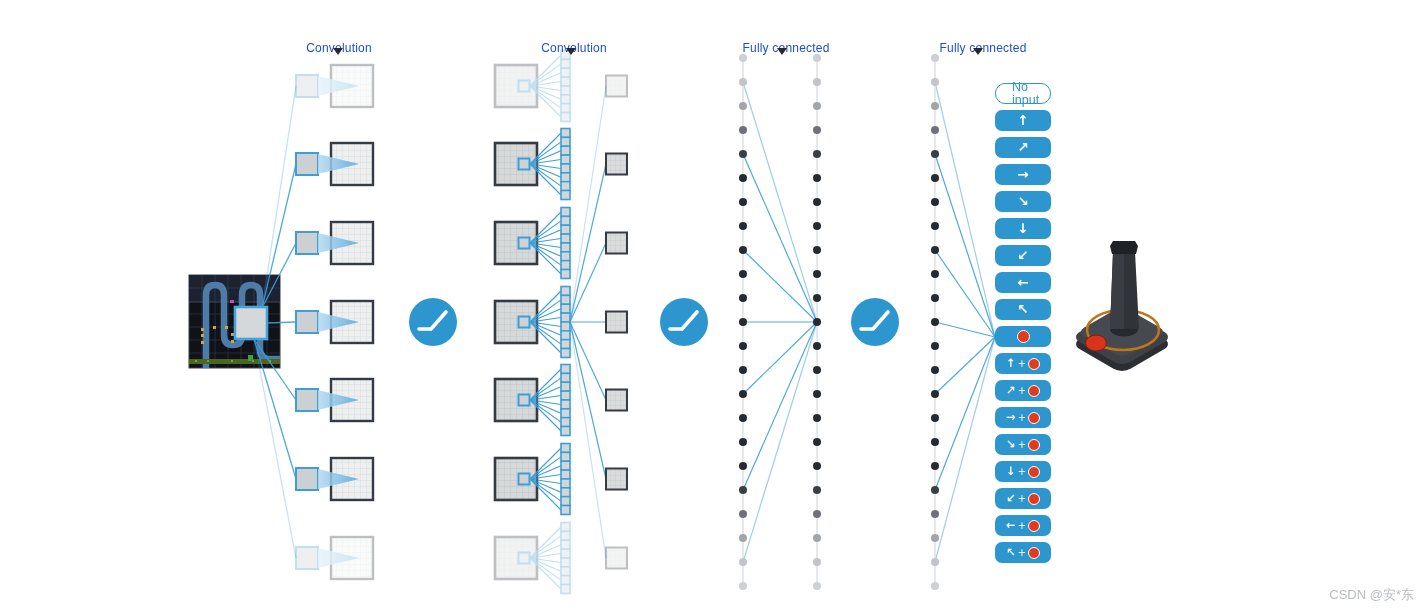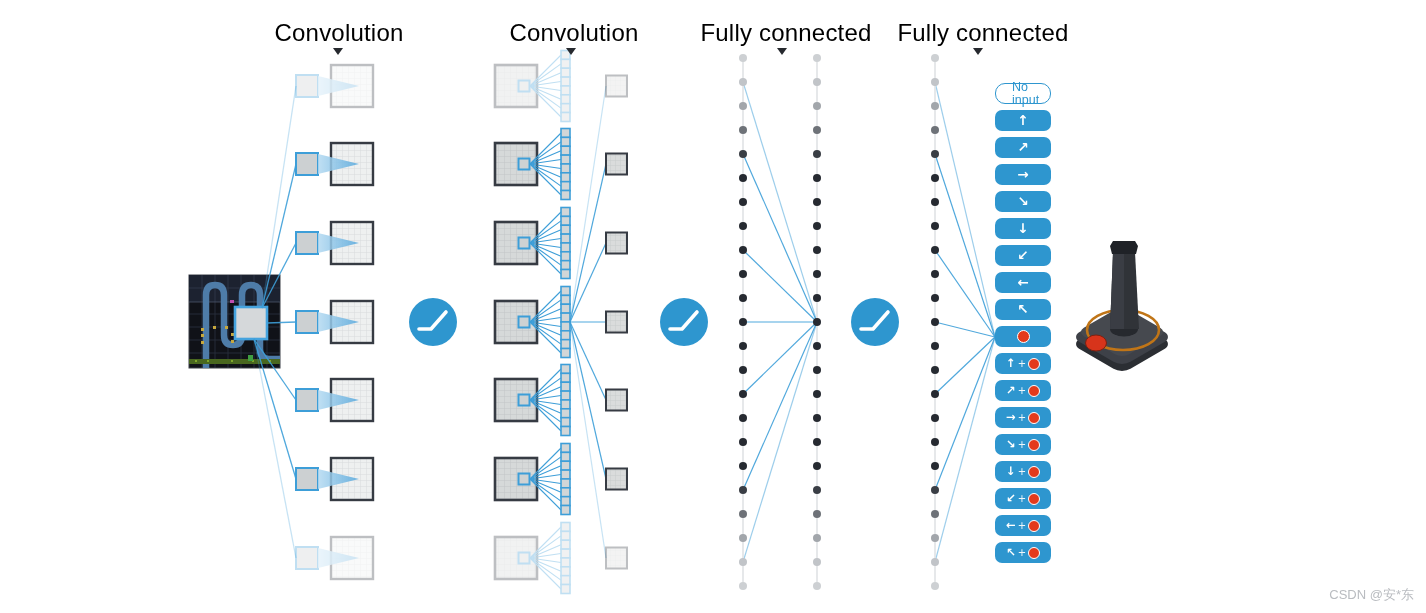--- a/index.html
+++ b/index.html
@@ -1,20 +1,20 @@
 <!DOCTYPE html>
 <html><head>
 <meta charset="utf-8">
 <style>
   html,body{margin:0;padding:0;background:#fff;}
   .stage{position:relative;width:1426px;height:613px;background:#ffffff;overflow:hidden;
          font-family:"Liberation Sans",sans-serif;}
   #diagram{position:absolute;left:0;top:0;}
-  .layer-label{position:absolute;top:19px;transform:translateX(-50%);font-size:24px;
-               color:#000000;white-space:nowrap;letter-spacing:0.2px;}
+  .layer-label{position:absolute;top:41px;transform:translateX(-50%);font-size:12px;
+               color:#1d4ed8;white-space:nowrap;letter-spacing:0.2px;}
   .tri{position:absolute;top:48px;width:0;height:0;transform:translateX(-50%);
        border-left:5.5px solid transparent;border-right:5.5px solid transparent;
        border-top:7px solid #26292e;}
   #actions{position:absolute;left:995px;top:83px;display:flex;flex-direction:column;gap:6px;}
   .abtn{width:56px;height:21px;border-radius:7px;display:flex;align-items:center;
         justify-content:center;box-sizing:border-box;flex:none;}
   .abtn.outline{border-radius:10px;border:1.7px solid;background:#fff;font-size:12.5px;line-height:1;padding-left:16px;}
   .glyph{font-family:"DejaVu Sans",sans-serif;font-weight:bold;font-size:13.5px;color:#fff;line-height:1;}
   .glyph.small{font-size:11.5px;}
   .plus{font-family:"DejaVu Sans",sans-serif;font-size:10px;color:rgba(255,255,255,0.92);

